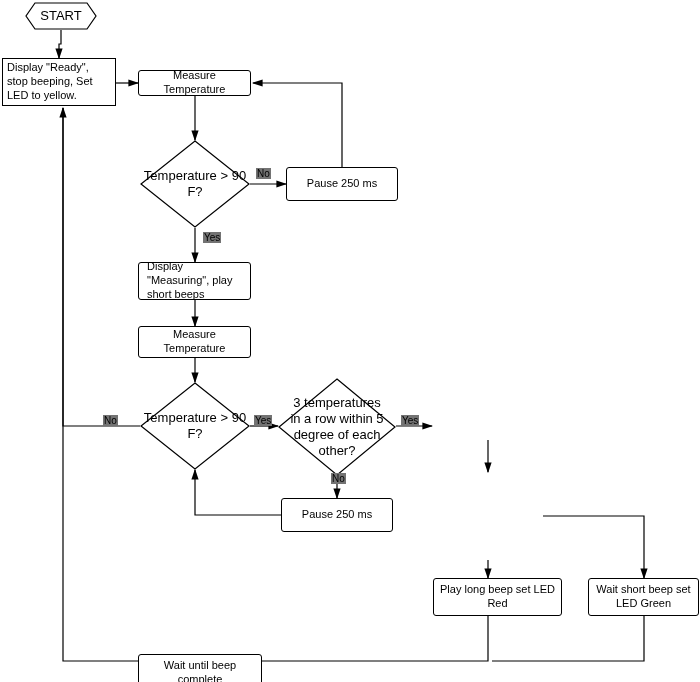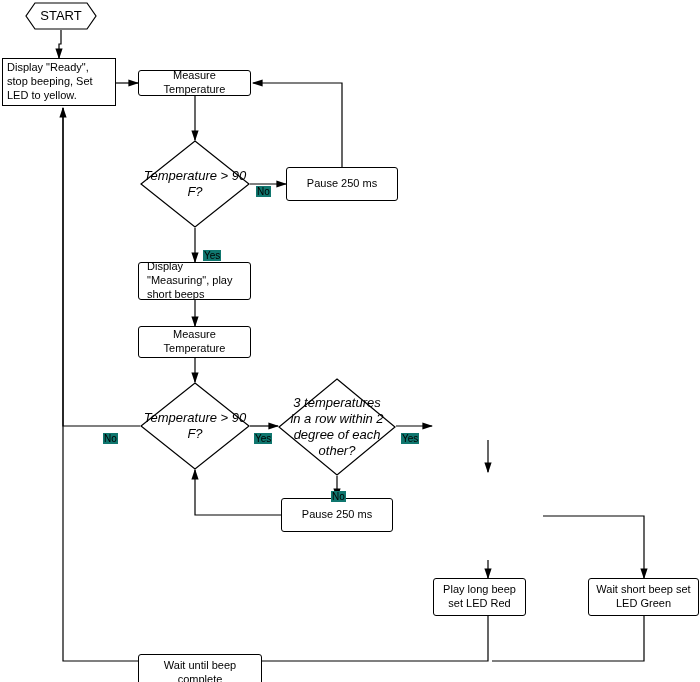--- a/index.html
+++ b/index.html
@@ -43,41 +43,39 @@
   .node.box.square {
     border-radius: 0;
   }
   .node.terminal {
     border: none;
     background: transparent;
   }
   .node.diamond {
     border: none;
     background: transparent;
-    font-style: italic;
   }
   .diamond-label {
     position: relative;
     z-index: 2;
     font-size: 13px;
     line-height: 1.25;
   }
   .shape-svg {
     position: absolute;
     left: 0;
     top: 0;
   }
   .edge-label {
     position: absolute;
     font-size: 10px;
     color: #000000;
-    background: #0f766e;
+    background: #737373;
     padding: 0 1px;
     white-space: nowrap;
-    margin-top: 18px;
   }
 </style>
 </head>
 <body>
 
 <div id="canvas">
 
   <svg class="edges" viewBox="0 0 700 682">
     <defs>
       <marker id="arrow" markerWidth="9" markerHeight="9" refX="8" refY="3" orient="auto" markerUnits="strokeWidth">
@@ -164,30 +162,30 @@
     <svg class="shape-svg" width="110" height="88">
       <polygon points="55,1 109,44 55,87 1,44" fill="#ffffff" stroke="#000000" stroke-width="1.2"></polygon>
     </svg>
     <span class="diamond-label">Temperature &gt; 90 F?</span>
   </div>
 
   <div class="node diamond" style="left:278px; top:378px; width:118px; height:98px;">
     <svg class="shape-svg" width="118" height="98">
       <polygon points="59,1 117,49 59,97 1,49" fill="#ffffff" stroke="#000000" stroke-width="1.2"></polygon>
     </svg>
-    <span class="diamond-label" style="width:96px;">3 temperatures in a row within 2 degree of each other?</span>
+    <span class="diamond-label" style="width:96px;">3 temperatures in a row within 5 degree of each other?</span>
   </div>
 
 
   <div class="node box" style="left:281px; top:498px; width:112px; height:34px;">
     <span>Pause 250 ms</span>
   </div>
 
 
-  <div class="node box" style="left:433px; top:578px; width:93px; height:38px;">
+  <div class="node box" style="left:433px; top:578px; width:129px; height:38px;">
     <span>Play long beep set LED Red</span>
   </div>
 
   <div class="node box" style="left:588px; top:578px; width:111px; height:38px;">
     <span>Wait short beep set LED Green</span>
   </div>
 
   <div class="node box" style="left:138px; top:642px; width:124px; height:38px;margin-top:12px;">
     <span>Wait until beep complete</span>
   </div>

